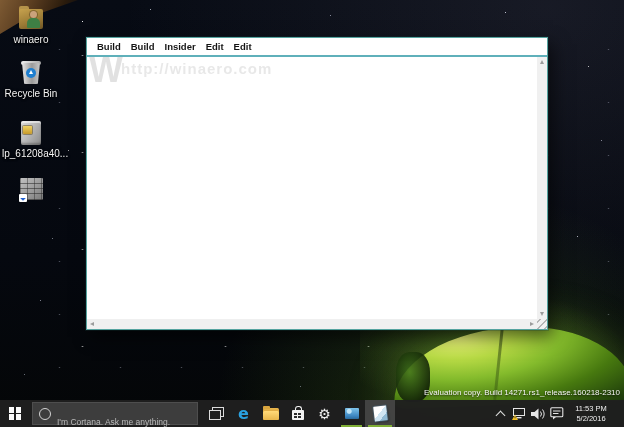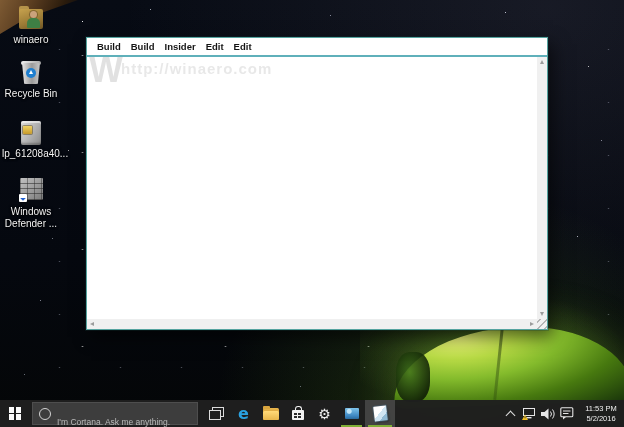--- a/index.html
+++ b/index.html
@@ -172,21 +172,21 @@
   .np-task-icon{width:13px; height:15px; transform:rotate(-7deg); border-radius:1px;
     background:linear-gradient(135deg,#ffffff 45%,#cfe5f2 45% 70%,#8fb9d3 70%);
     box-shadow:0 0 0 1px rgba(70,100,120,.55), 1px 1px 2px rgba(0,0,0,.5);}
   .tb-active{background:rgba(255,255,255,.16); width:30px;}
   .run-underline{position:absolute; left:3px; right:3px; bottom:0; height:2px; background:#7fae35;}
   .tb-spacer{flex:1;}
   .tray{display:flex; align-items:center; gap:3px; margin-right:3px;}
   .tray-btn{position:relative; width:16px; height:27px; display:flex; align-items:center; justify-content:center; flex:0 0 auto;}
   .chev-up{width:6px; height:6px; border-left:1.5px solid #e0e0e0; border-top:1.5px solid #e0e0e0;
     transform:rotate(45deg); margin-top:3px;}
-  .clock{width:46px; text-align:center; font-size:7.5px; color:#f0f0f0; line-height:1.3; flex:0 0 auto; margin-right:0;}
+  .clock{width:46px; text-align:center; font-size:7.5px; color:#f0f0f0; line-height:1.3; flex:0 0 auto; margin-right:10px;}
 </style>
 </head>
 <body>
 
 <div class="wallpaper">
   <div class="stars-extra"></div>
   <div class="rock-topleft"></div>
   <div class="tent-glow"></div>
   <div class="tent"></div>
   <div class="tent-seam"></div>
@@ -218,25 +218,24 @@
       <div class="lplatch"></div>
   </div>
   <div class="dlabel">lp_61208a40...</div>
 </div>
 
 <div class="dicon" style="top:178px">
   <div class="art">
     <div class="bricks"></div>
       <div class="shortcut-box"></div>
   </div>
-  <div class="dlabel">Windows
-Defender ...</div>
 </div>
 
 <div class="eval-mark">
+  <div>Evaluation copy. Build 14271.rs1_release.160218-2310</div>
 </div>
 
 <div class="np-window">
   <div class="np-menubar">
     <span class="np-menu">Build</span>
     <span class="np-menu">Build</span>
     <span class="np-menu">Insider</span>
     <span class="np-menu">Edit</span>
     <span class="np-menu">Edit</span>
   </div>

